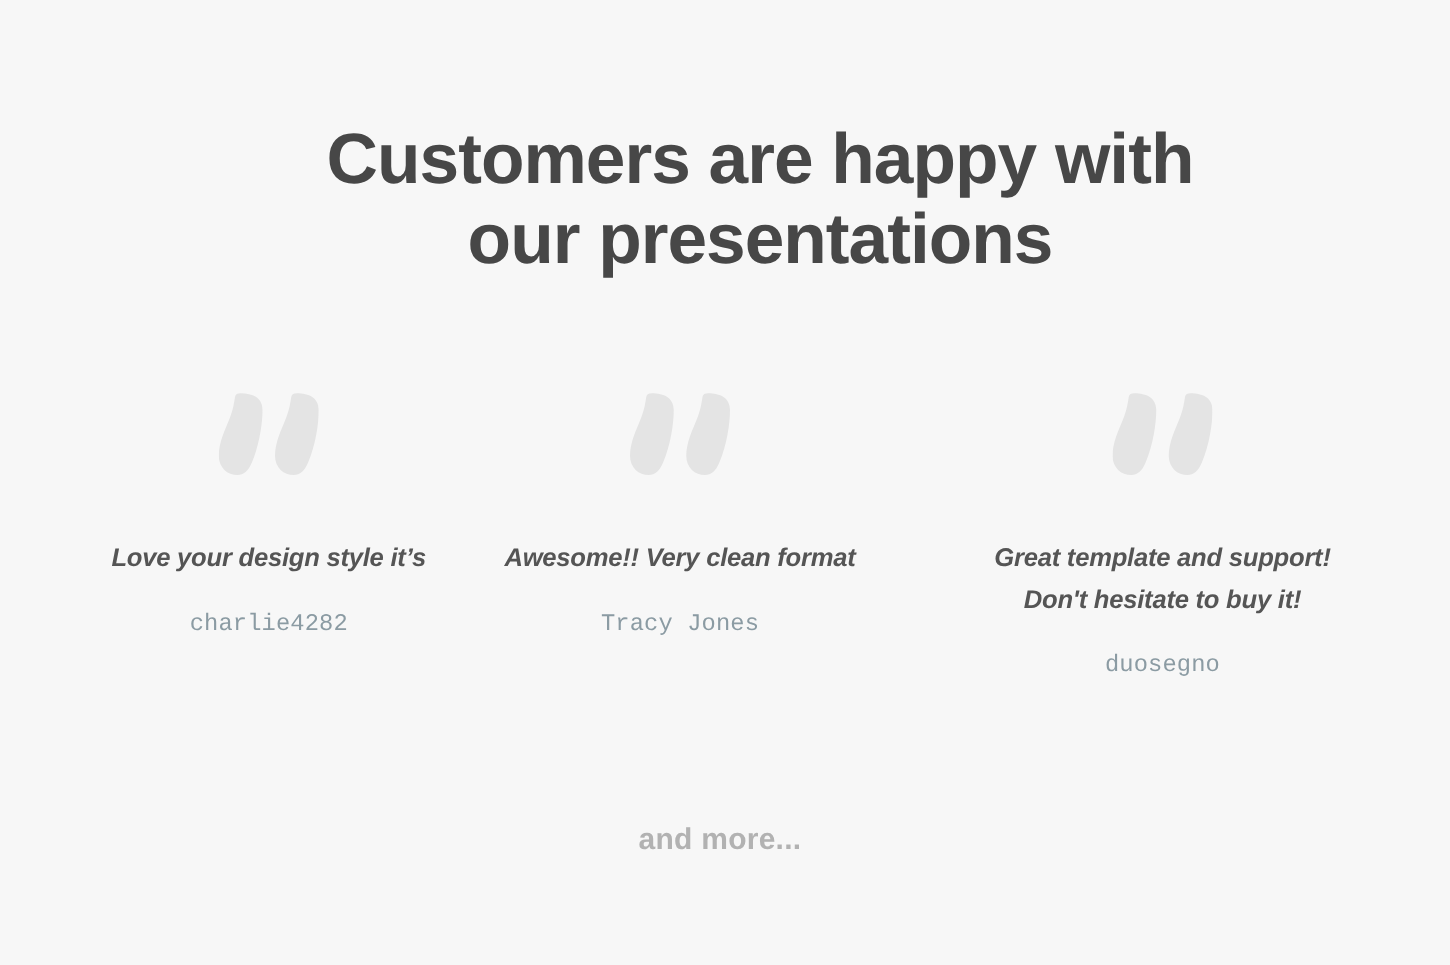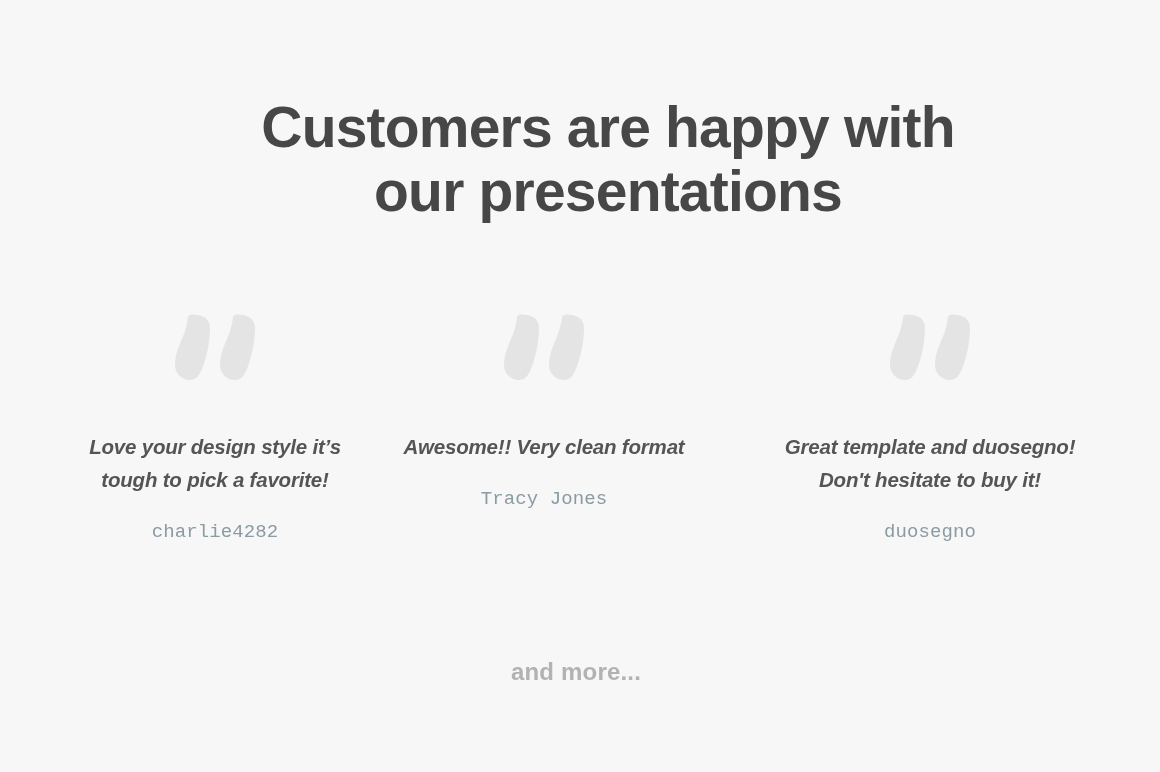--- a/index.html
+++ b/index.html
@@ -128,21 +128,20 @@
 
     <div class="testimonial col-1">
       <span class="quote-mark">
         <svg width="80" height="66" viewBox="0 0 80 66" aria-hidden="true">
           <path fill="#e4e4e4" d="M17.5 0.5 C27 0.5 35 4 35 14 C35 25 32.5 42 26.5 56 C23.5 63 20 66 15 66 C7 66 0 60 0 50.5 C0 40 5 30 9 20 C11.5 13.5 12.5 7 13 3.5 C13.3 1.3 15 0.5 17.5 0.5 Z"></path>
           <path fill="#e4e4e4" d="M62.5 0.5 C72 0.5 80 4 80 14 C80 25 77.5 42 71.5 56 C68.5 63 65 66 60 66 C52 66 45 60 45 50.5 C45 40 50 30 54 20 C56.5 13.5 57.5 7 58 3.5 C58.3 1.3 60 0.5 62.5 0.5 Z"></path>
         </svg>
       </span>
       <span class="quote-text">
         <span>Love your design style it’s</span><br>
-        <span>tough to pick a favorite!</span>
       </span>
       <span class="quote-author">charlie4282</span>
     </div>
 
     <div class="testimonial col-2">
       <span class="quote-mark">
         <svg width="80" height="66" viewBox="0 0 80 66" aria-hidden="true">
           <path fill="#e4e4e4" d="M17.5 0.5 C27 0.5 35 4 35 14 C35 25 32.5 42 26.5 56 C23.5 63 20 66 15 66 C7 66 0 60 0 50.5 C0 40 5 30 9 20 C11.5 13.5 12.5 7 13 3.5 C13.3 1.3 15 0.5 17.5 0.5 Z"></path>
           <path fill="#e4e4e4" d="M62.5 0.5 C72 0.5 80 4 80 14 C80 25 77.5 42 71.5 56 C68.5 63 65 66 60 66 C52 66 45 60 45 50.5 C45 40 50 30 54 20 C56.5 13.5 57.5 7 58 3.5 C58.3 1.3 60 0.5 62.5 0.5 Z"></path>
         </svg>
@@ -154,21 +153,21 @@
     </div>
 
     <div class="testimonial col-3">
       <span class="quote-mark">
         <svg width="80" height="66" viewBox="0 0 80 66" aria-hidden="true">
           <path fill="#e4e4e4" d="M17.5 0.5 C27 0.5 35 4 35 14 C35 25 32.5 42 26.5 56 C23.5 63 20 66 15 66 C7 66 0 60 0 50.5 C0 40 5 30 9 20 C11.5 13.5 12.5 7 13 3.5 C13.3 1.3 15 0.5 17.5 0.5 Z"></path>
           <path fill="#e4e4e4" d="M62.5 0.5 C72 0.5 80 4 80 14 C80 25 77.5 42 71.5 56 C68.5 63 65 66 60 66 C52 66 45 60 45 50.5 C45 40 50 30 54 20 C56.5 13.5 57.5 7 58 3.5 C58.3 1.3 60 0.5 62.5 0.5 Z"></path>
         </svg>
       </span>
       <span class="quote-text">
-        <span>Great template and duosegno!</span><br>
+        <span>Great template and support!</span><br>
         <span>Don't hesitate to buy it!</span>
       </span>
       <span class="quote-author">duosegno</span>
     </div>
 
   </div>
 
   <div class="more-note">and more...</div>
 
 </div>

